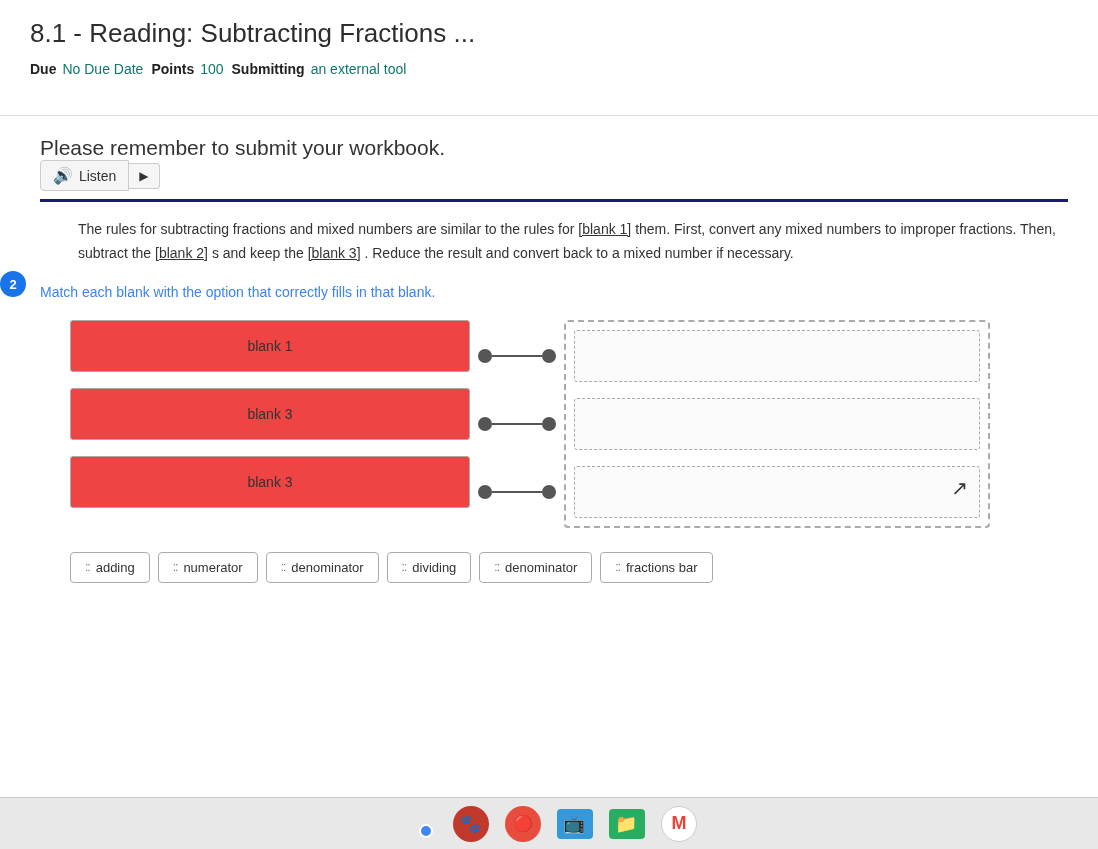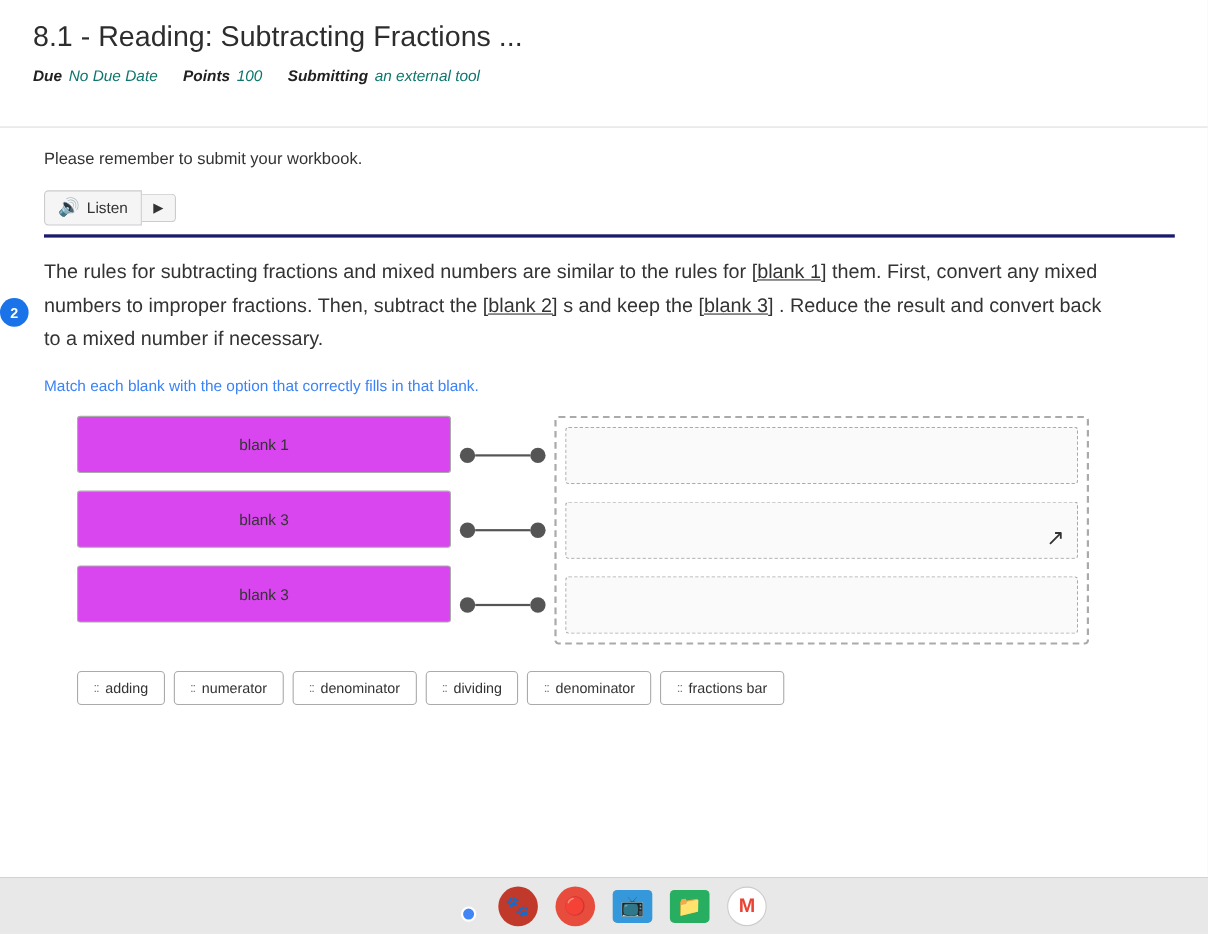--- a/index.html
+++ b/index.html
@@ -24,25 +24,24 @@
     }
     .page-title {
       font-size: 26px;
       font-weight: 400;
       color: #2d2d2d;
       margin-bottom: 12px;
     }
     .meta-bar {
       display: flex;
       align-items: center;
-      gap: 23px;
+      gap: 8px;
       font-size: 14px;
       color: #333;
       padding-bottom: 10px;
-      font-style: italic;
     }
     .meta-item {
       display: flex;
       align-items: center;
       gap: 6px;
     }
     .meta-label {
       font-weight: 700;
       color: #222;
     }
@@ -67,23 +66,22 @@
       font-weight: 600;
     }
 
     
     .content-area {
       position: relative;
       padding: 20px 30px 20px 40px;
     }
 
     .reminder-text {
-      font-size: 15px;
-      color: #333;
-      margin-bottom: 20px;
+      font-size: 21px;
+      color: #333;
     }
 
     
     .listen-bar {
       display: flex;
       align-items: center;
       gap: 0;
       margin-bottom: 16px;
       border-bottom: 3px solid #1a1a6e;
       padding-bottom: 8px;
@@ -109,25 +107,26 @@
       cursor: pointer;
       font-size: 12px;
       color: #333;
     }
     .listen-icon {
       font-size: 16px;
     }
 
     
     .reading-text {
-      font-size: 18px;
+      font-size: 14px;
       line-height: 1.7;
       color: #333;
       margin-bottom: 18px;
       max-width: 980px;
+      margin-left: 38px;
     }
     .blank-ref {
       text-decoration: underline;
       color: #333;
     }
 
     .match-instruction {
       font-size: 14px;
       color: #3b82f6;
       margin-bottom: 20px;
@@ -143,24 +142,24 @@
     }
 
     .blanks-column {
       display: flex;
       flex-direction: column;
       gap: 16px;
       flex: 0 0 auto;
     }
 
     .blank-box {
-      width: 340px;
+      width: 400px;
       height: 52px;
       border: 1px solid #aaa;
-      background: #d946ef;
+      background: #ef4444;
       display: flex;
       align-items: center;
       justify-content: center;
       font-size: 14px;
       color: #333;
       border-radius: 3px;
     }
 
     .connector-column {
       display: flex;

